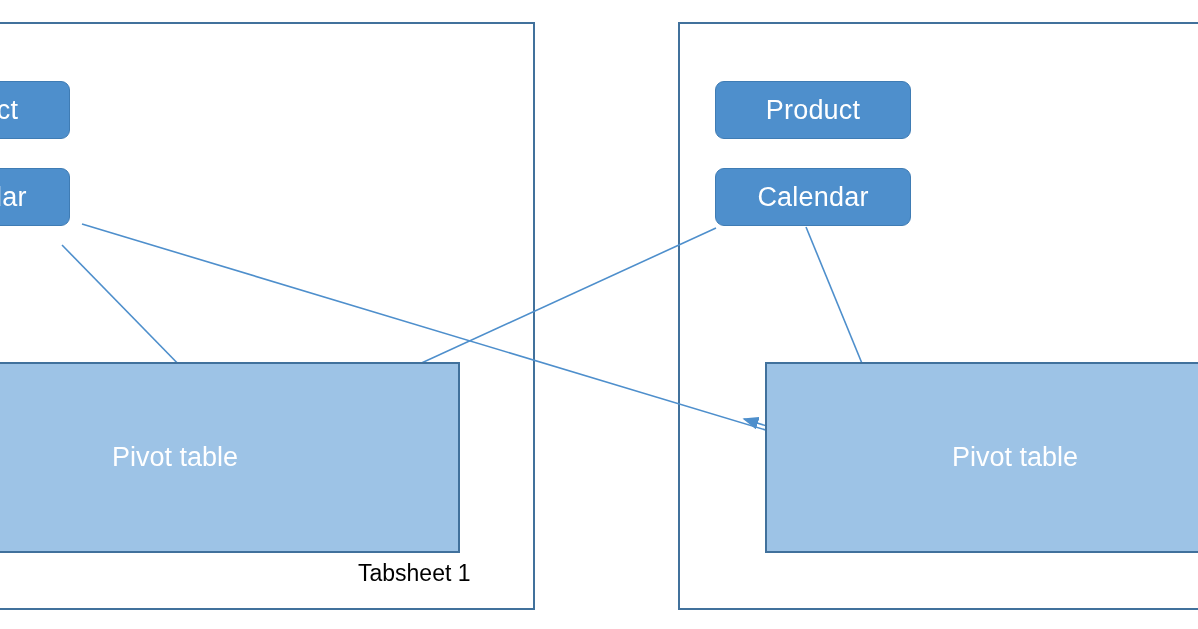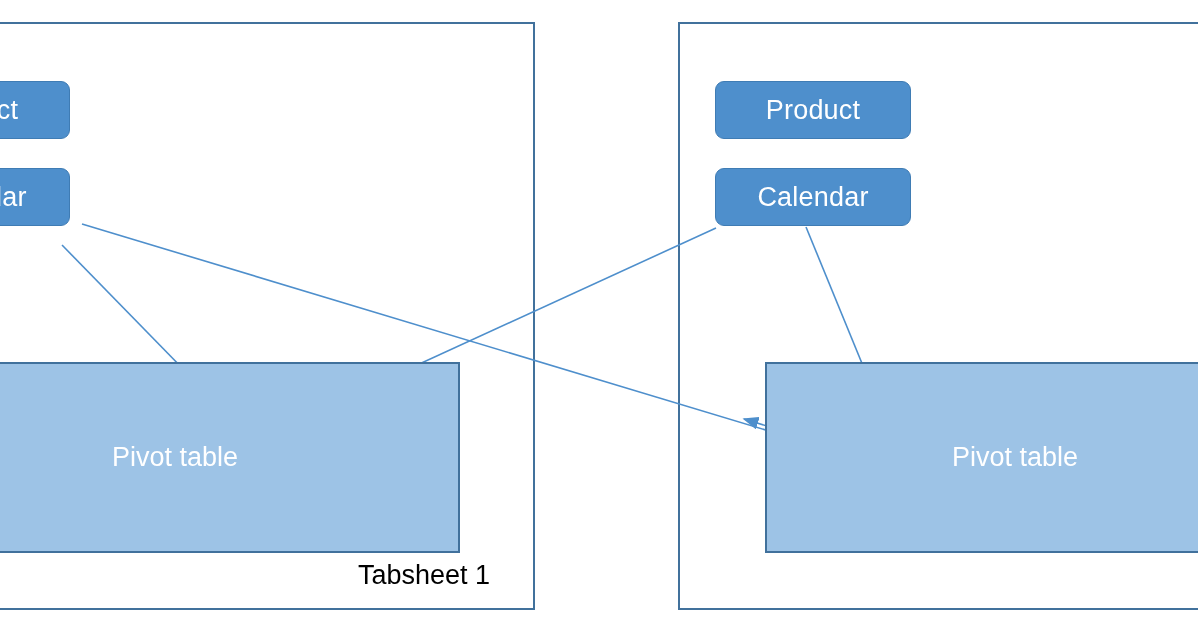--- a/index.html
+++ b/index.html
@@ -70,21 +70,21 @@
     white-space: nowrap;
     user-select: none;
   }
   #pivot-left  { left: -110px; top: 362px; width: 570px; height: 191px; }
   #pivot-right { left: 765px;  top: 362px; width: 500px; height: 191px; }
 
   #tabsheet-label {
     position: absolute;
     left: 358px;
     top: 560px;
-    font-size: 27px;
+    font-size: 23px;
     color: #000000;
     white-space: nowrap;
     user-select: none;
   }
 
   #arrows {
     position: absolute;
     left: 0;
     top: 0;
     width: 1198px;

